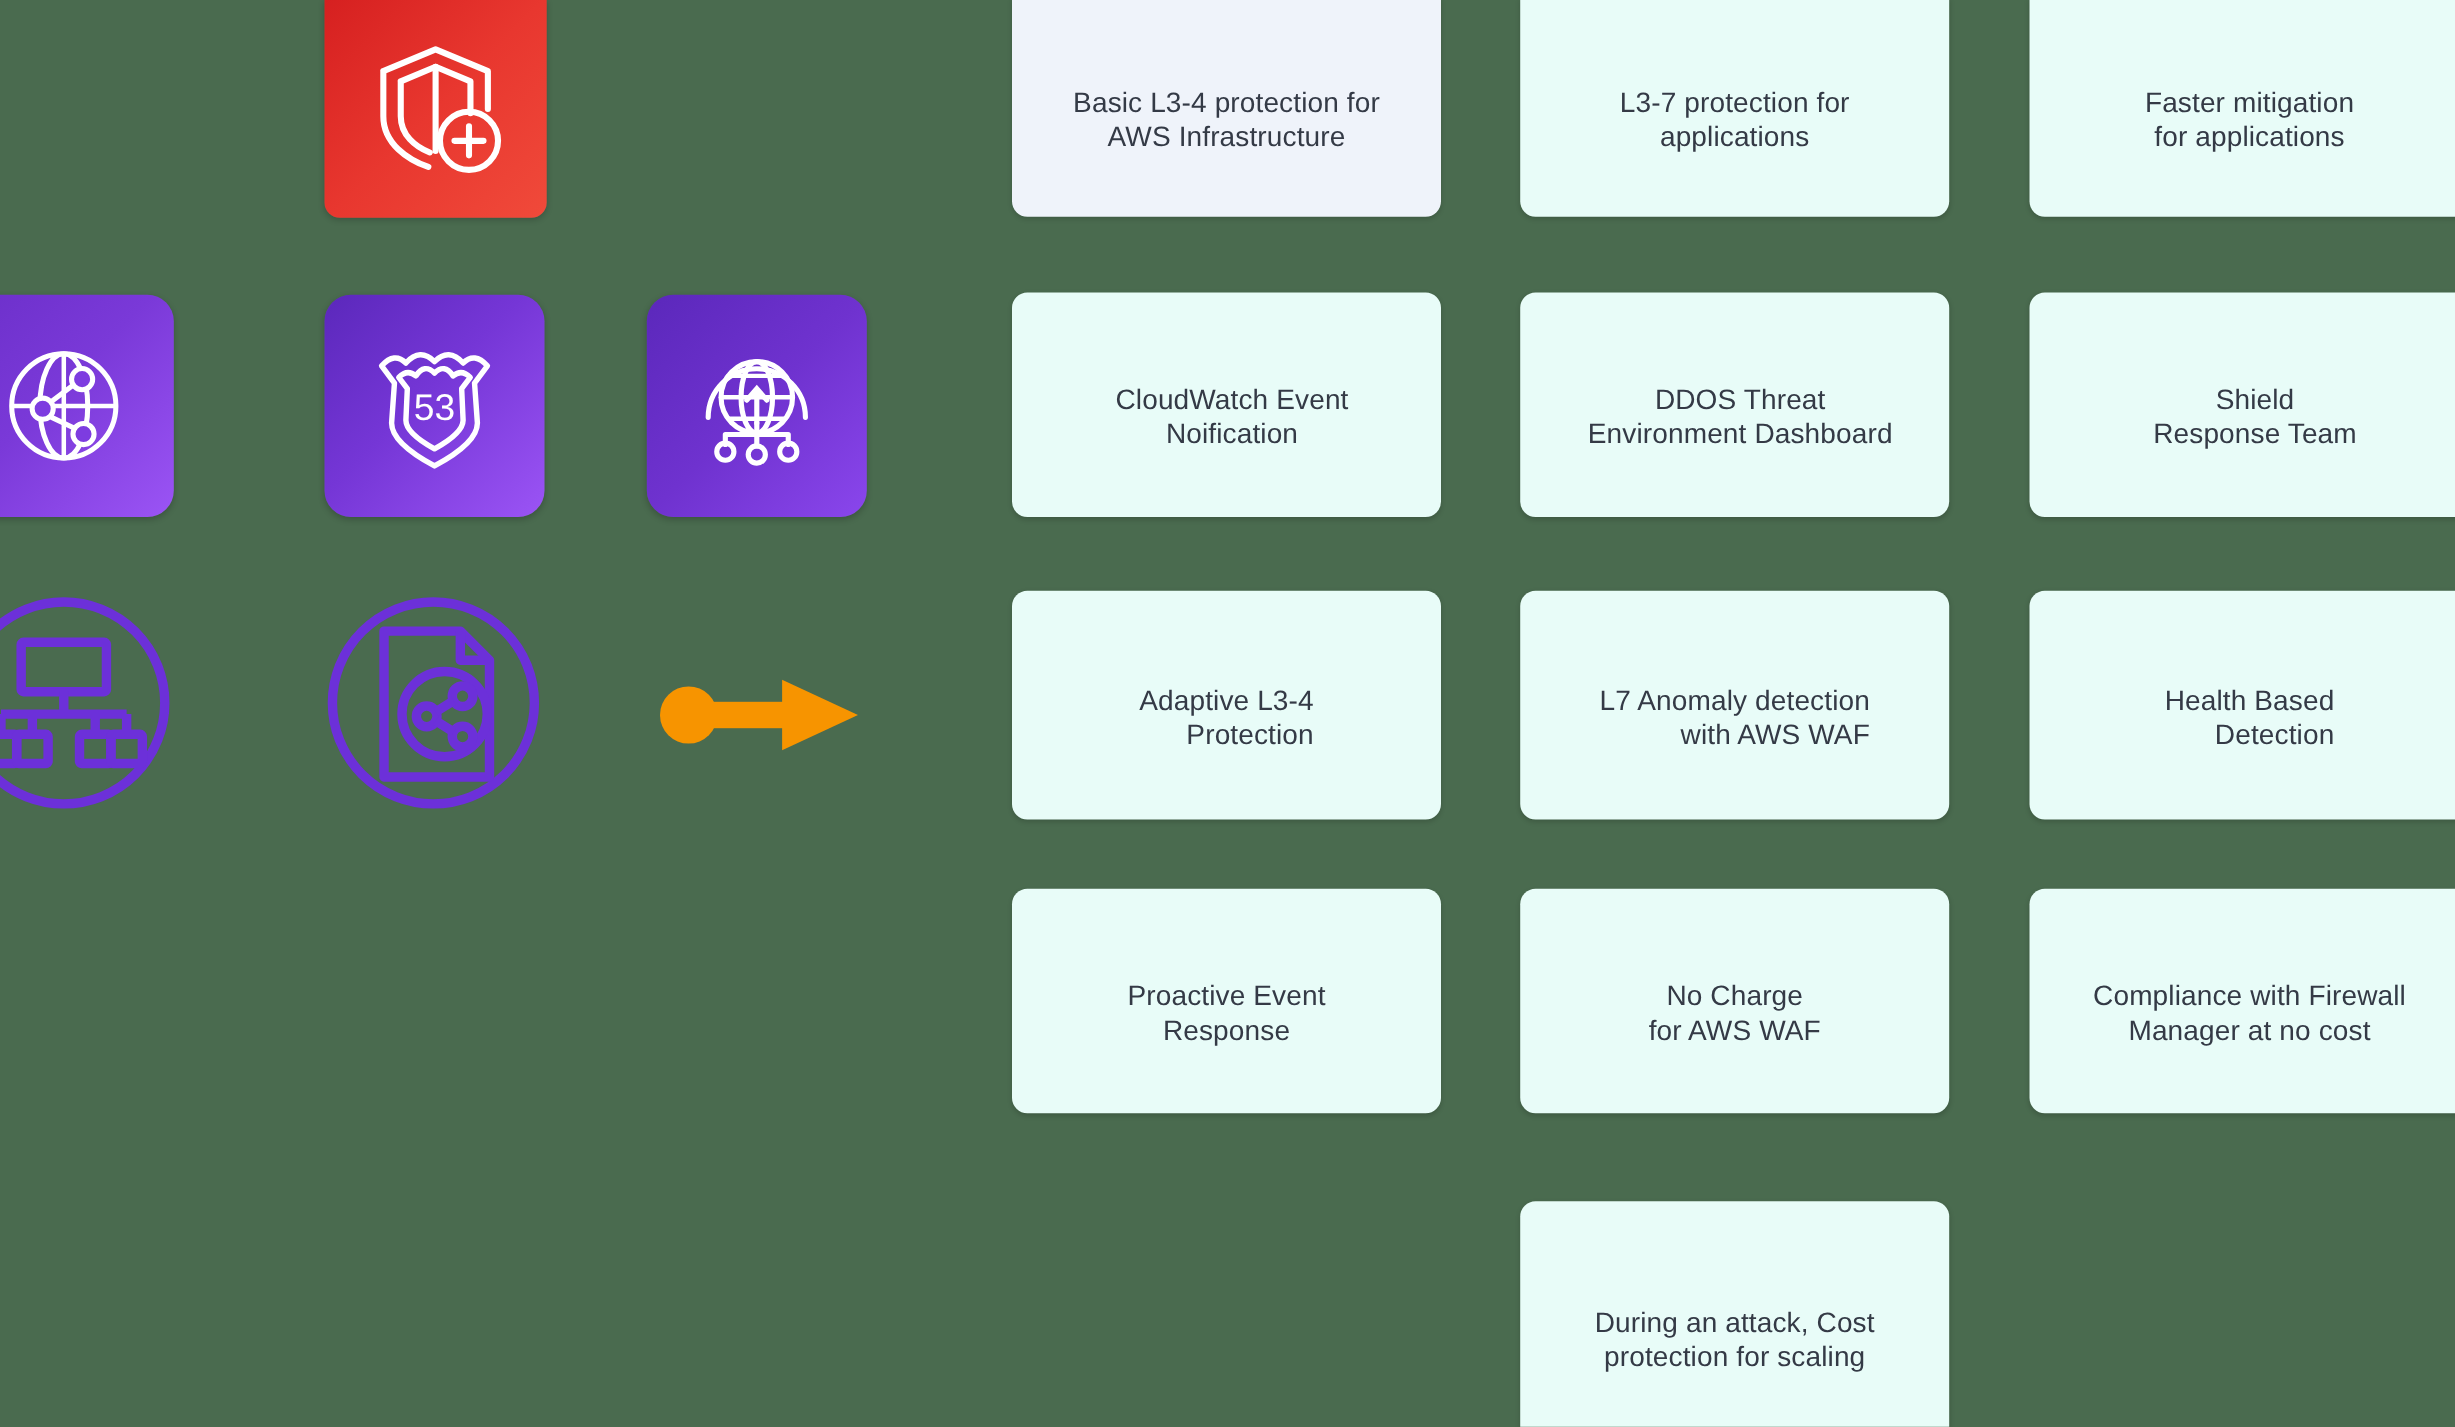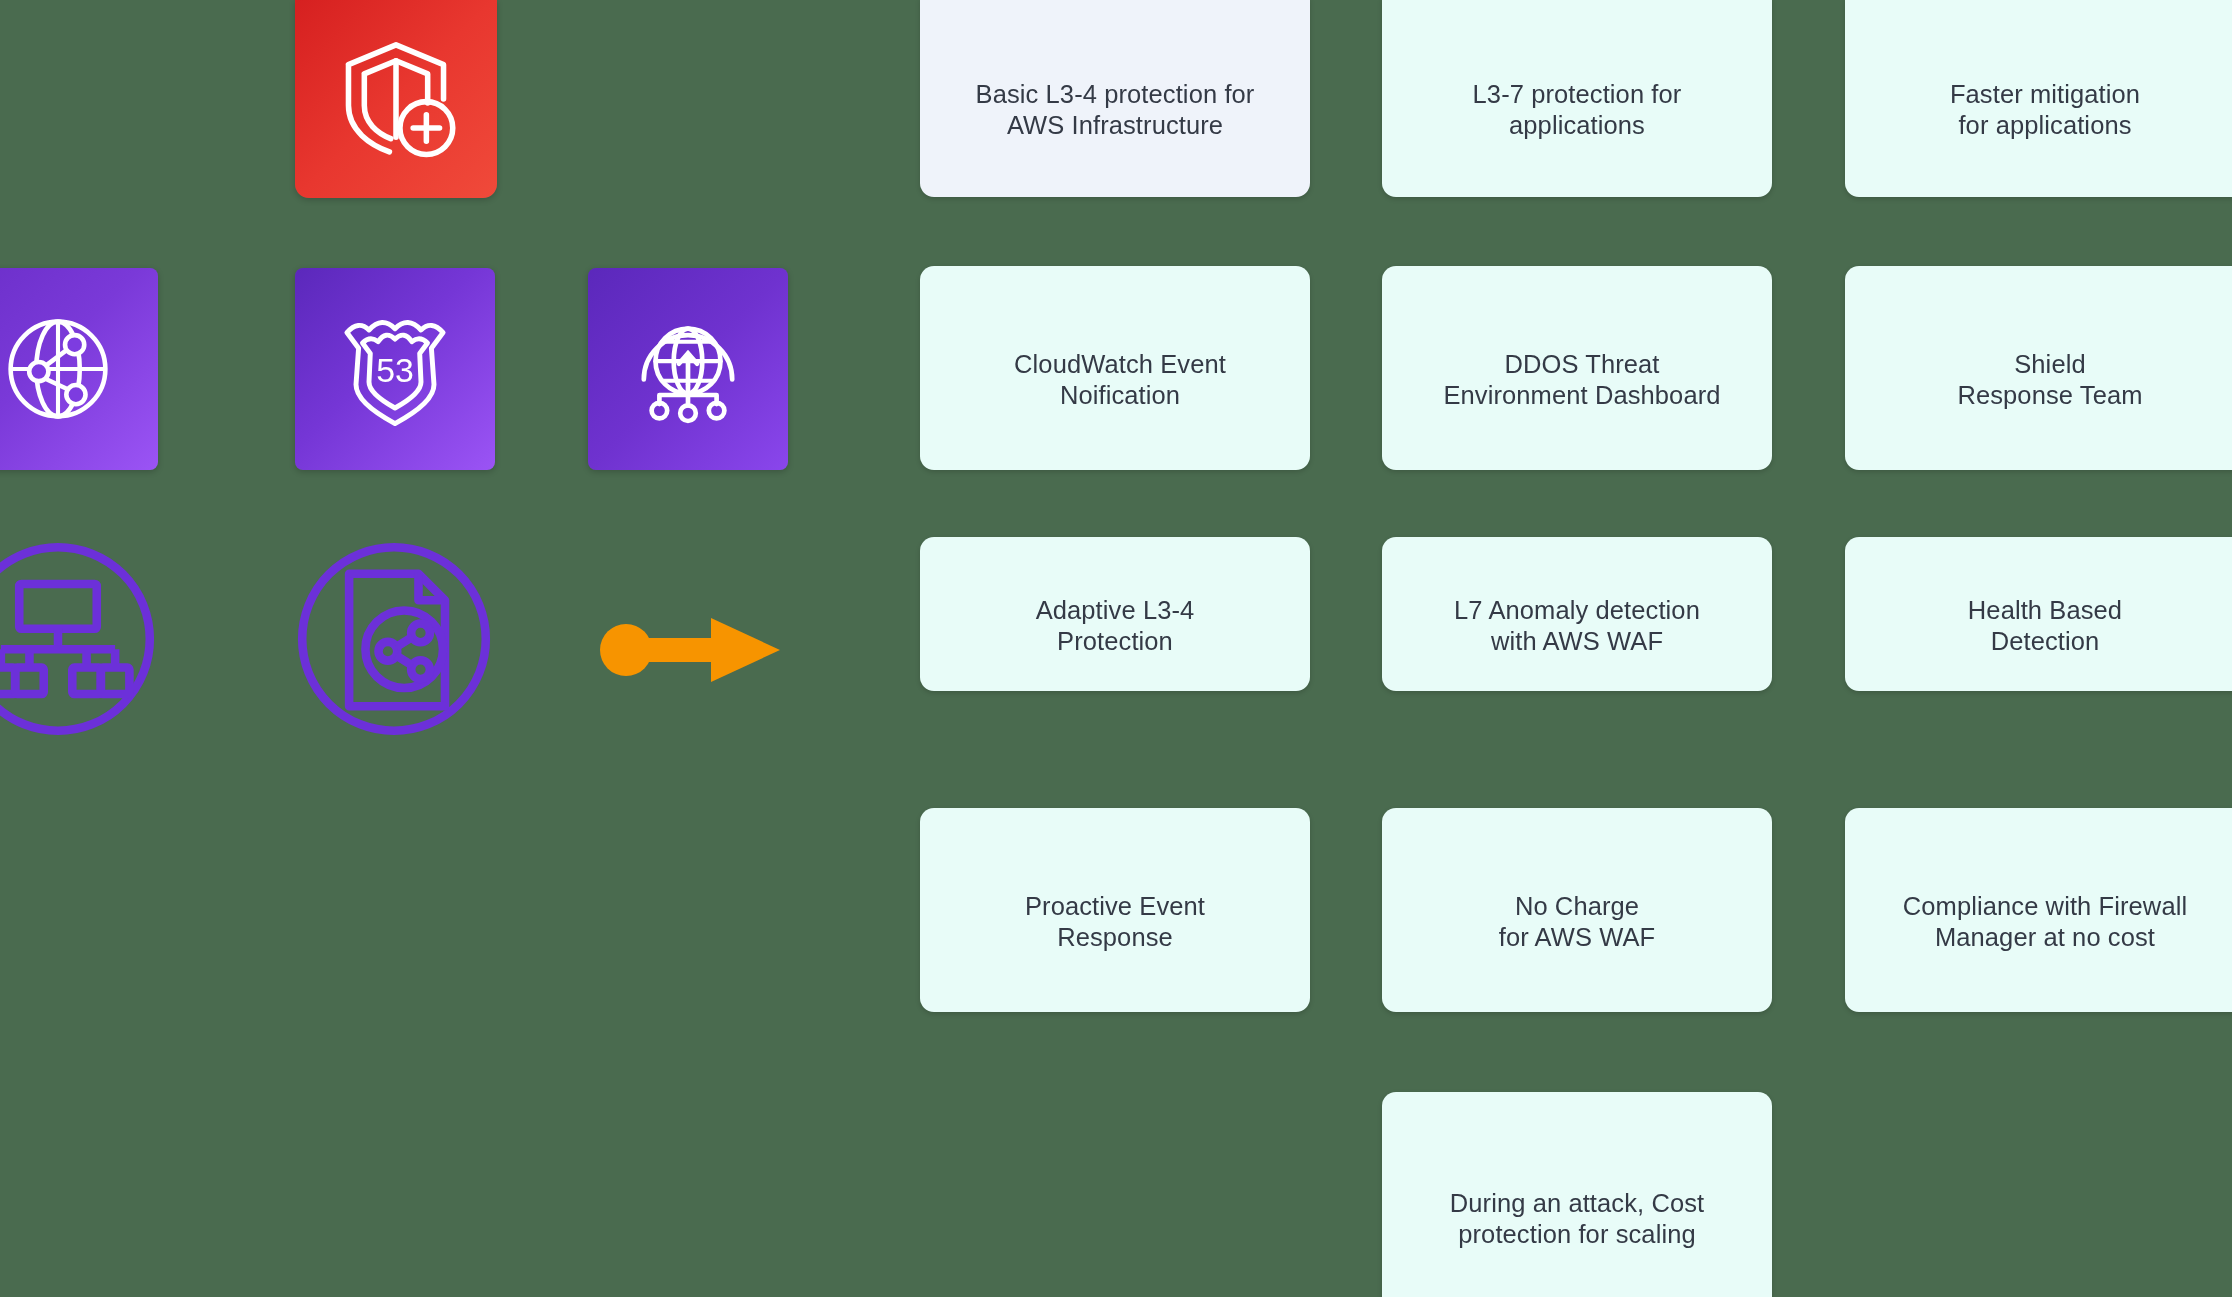--- a/index.html
+++ b/index.html
@@ -7,21 +7,21 @@
   body{
     width:2232px;height:1297px;
     background:#4a6b4f;
     font-family:"Liberation Sans","DejaVu Sans",sans-serif;
     overflow:hidden;position:relative;
   }
   #canvas{position:absolute;inset:0;}
 
   
   .aws-tile{
-    position:absolute;border-radius:8px;
+    position:absolute;border-radius:24px;
     box-shadow:0 2px 6px rgba(0,0,0,.20);
     display:flex;align-items:center;justify-content:center;
   }
   .aws-tile svg{display:block;}
 
   .tile-shield-adv{
     left:295px;top:0px;width:202px;height:198px;
     background:linear-gradient(135deg,#d62020 0%,#e8372f 50%,#f04a3a 100%);
     border-radius:0 0 14px 14px;
   }
@@ -70,21 +70,21 @@
   }
 
   
   .col1{left:920px;width:390px;}
   .col2{left:1382px;width:390px;}
   .col3{left:1845px;width:400px;}
 
   
   .row1{top:-2px;height:199px;}
   .row2{top:266px;height:204px;padding-left:28px;}
-  .row3{top:537px;height:154px;}
+  .row3{top:537px;height:208px;text-align:right;}
   .row4{top:808px;height:204px;text-align:center;}
   .row5{top:1092px;height:230px;}
 
   
   .row1.card{border-radius:0 0 14px 14px;}
   .row5.card{border-radius:14px 14px 0 0;}
   .col3.card{border-radius:14px 0 0 14px;}
   .col3.row1.card{border-radius:0 0 0 14px;}
 </style>
 </head>

